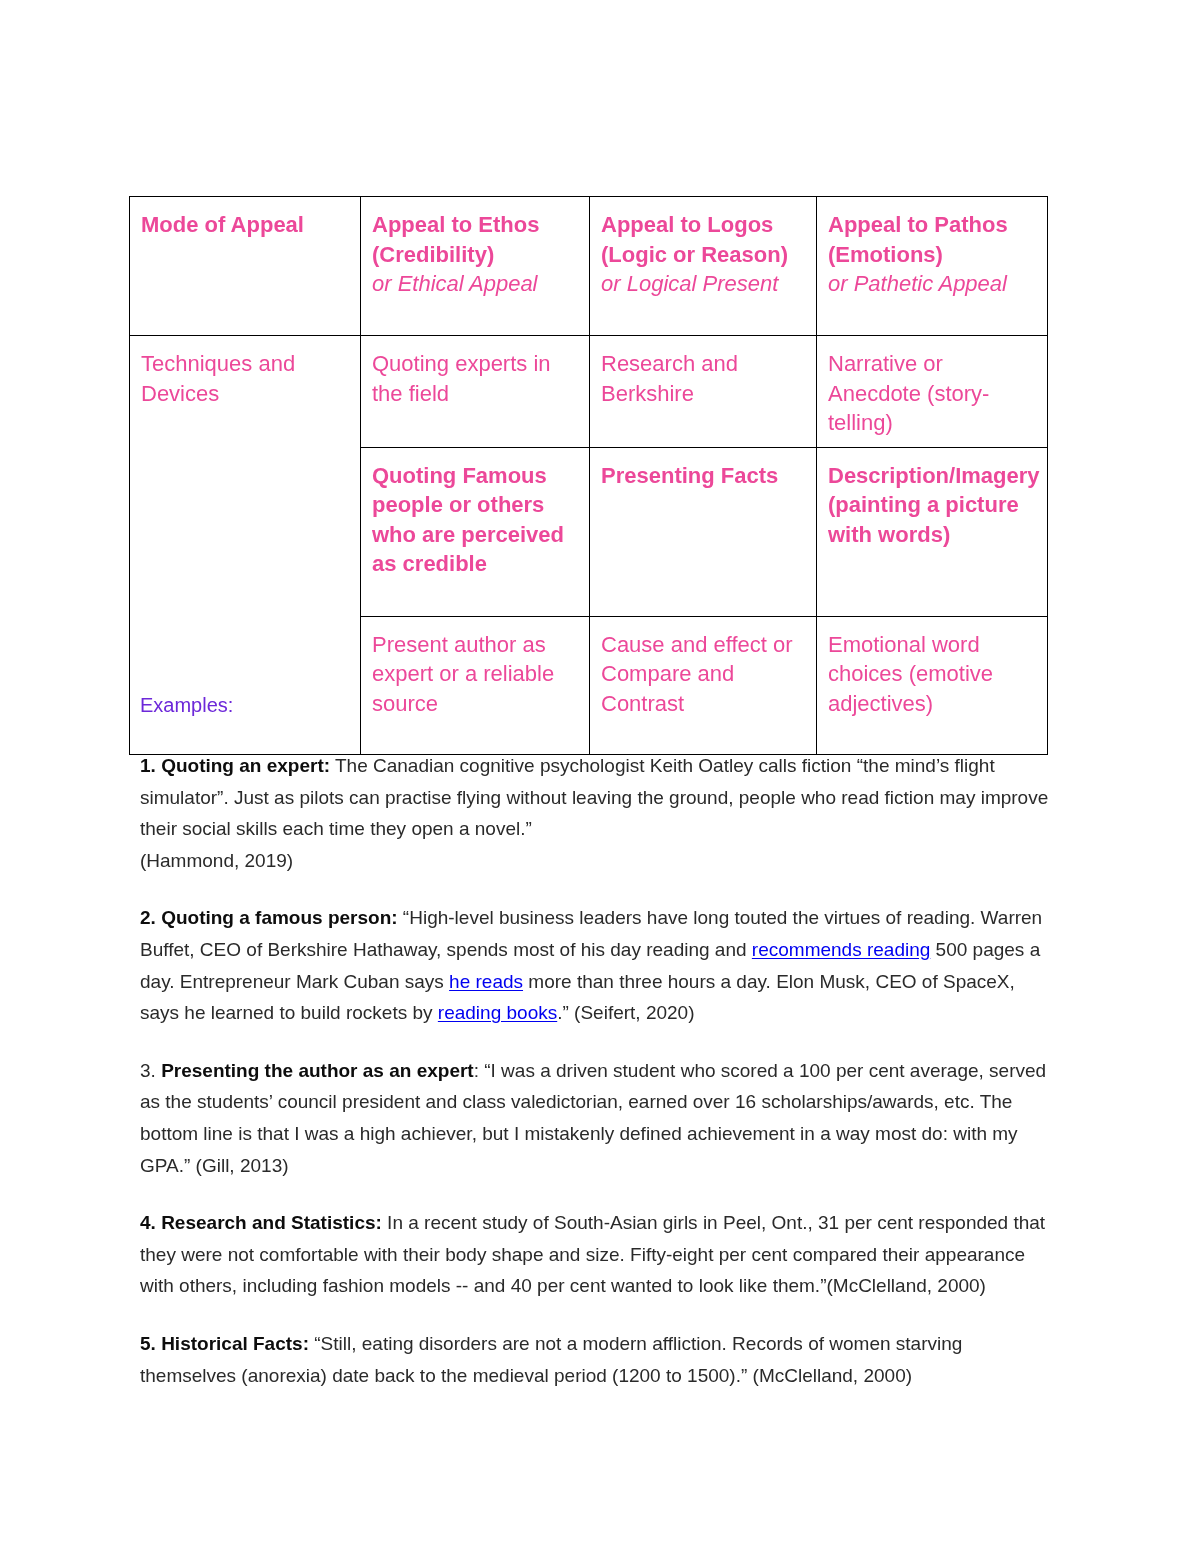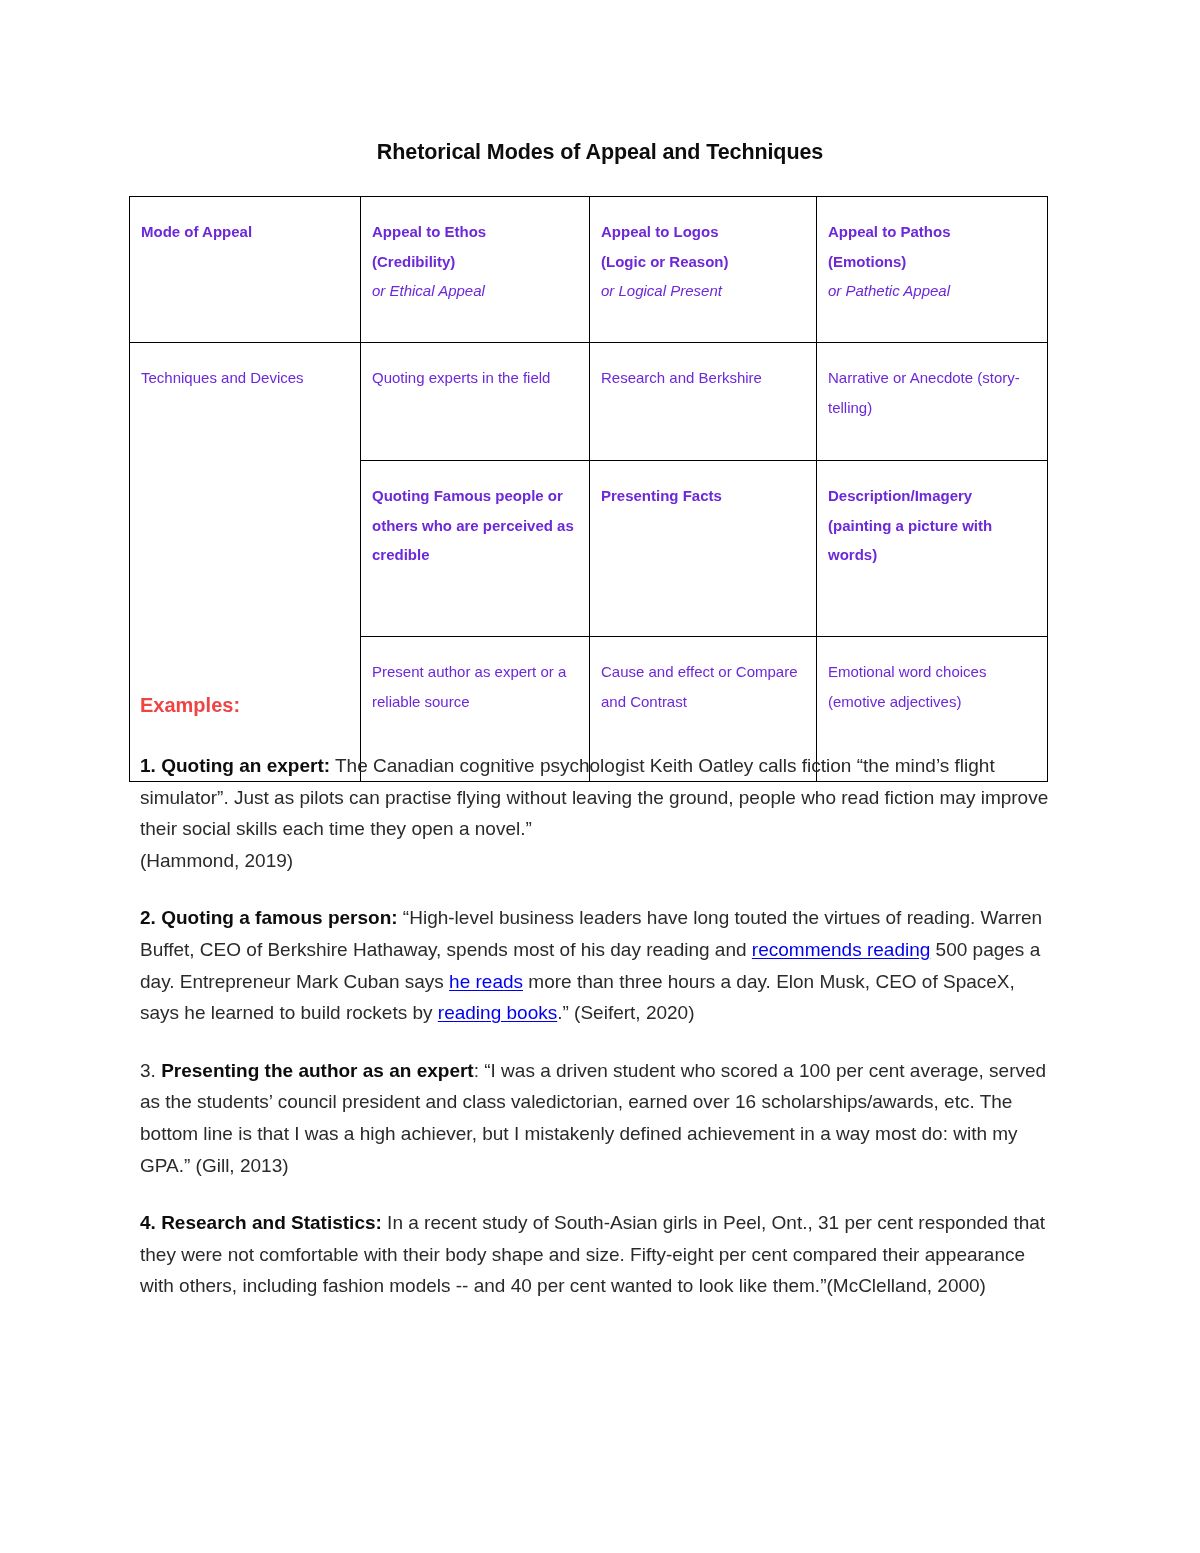--- a/index.html
+++ b/index.html
@@ -41,24 +41,24 @@
     position: absolute;
     left: 129px;
     top: 196px;
     width: 918px;
     border-collapse: collapse;
     table-layout: fixed;
   }
   .appeal-table td {
     border: 1.6px solid #000000;
     vertical-align: top;
-    padding: 20px 10px 9px 11px;
-    font-size: 15px;
+    padding: 13px 10px 9px 11px;
+    font-size: 22px;
     line-height: 29.5px;
-    color: #6d28d9;
+    color: #ec4899;
   }
   .col-mode   { width: 231px; }
   .col-ethos  { width: 229px; }
   .col-logos  { width: 227px; }
   .col-pathos { width: 231px; }
 
   .hdr-cell { height: 116px; font-weight: bold; }
   .hdr-cell .line-italic { font-style: italic; font-weight: normal; }
 
   .row1-cell { height: 88px; }
@@ -71,23 +71,23 @@
 
   
   .examples {
     position: absolute;
     left: 140px;
     top: 690px;
     width: 910px;
   }
   .examples-heading {
     font-size: 20px;
-    font-weight: bold;
+    font-weight: normal;
     line-height: 30px;
-    color: #ef4444;
+    color: #6d28d9;
     margin: 0 0 30px 0;
   }
   .example-para {
     font-size: 19px;
     line-height: 31.6px;
     color: #2a2a2a;
     margin: 0 0 26px 0;
     text-align: left;
   }
   .example-para .lead {
@@ -103,21 +103,20 @@
     color: #0000f0;
     text-decoration: underline;
     text-underline-offset: 2px;
   }
 </style>
 </head>
 <body>
 
 <div class="page">
 
-  <div class="doc-title">Rhetorical Modes of Appeal and Techniques</div>
 
   <table class="appeal-table">
     <colgroup>
       <col class="col-mode">
         <col class="col-ethos">
         <col class="col-logos">
         <col class="col-pathos">
     </colgroup>
     <tbody>
 
@@ -168,15 +167,16 @@
     <p class="examples-heading">Examples:</p>
 
     <p class="example-para"><span class="lead">1.</span><span class="lead"> </span><span class="lead">Quoting an expert:</span><span> The Canadian cognitive psychologist Keith Oatley calls fiction “the mind’s flight simulator”. Just as pilots can practise flying without leaving the ground, people who read fiction may improve their social skills each time they open a novel.”</span><br><span>(Hammond, 2019)</span></p>
 
     <p class="example-para"><span class="lead">2.</span><span class="lead"> </span><span class="lead">Quoting a famous person:</span><span> “High-level business leaders have long touted the virtues of reading. Warren Buffet, CEO of Berkshire Hathaway, spends most of his day reading and </span><a class="doclink" href="#">recommends reading</a><span> 500 pages a day. Entrepreneur Mark Cuban says </span><a class="doclink" href="#">he reads</a><span> more than three hours a day. Elon Musk, CEO of SpaceX, says he learned to build rockets by </span><a class="doclink" href="#">reading books</a><span>.” (Seifert, 2020)</span></p>
 
     <p class="example-para"><span class="lead-num-plain">3.</span><span> </span><span class="lead">Presenting the author as an expert</span><span>: “I was a driven student who scored a 100 per cent average, served as the students’ council president and class valedictorian, earned over 16 scholarships/awards, etc. The bottom line is that I was a high achiever, but I mistakenly defined achievement in a way most do: with my GPA.” (Gill, 2013)</span></p>
 
     <p class="example-para"><span class="lead">4.</span><span class="lead"> </span><span class="lead">Research and Statistics:</span><span>  In a recent study of South-Asian girls in Peel, Ont., 31 per cent responded that they were not comfortable with their body shape and size. Fifty-eight per cent compared their appearance with others, including fashion models -- and 40 per cent wanted to look like them.”(McClelland, 2000)</span></p>
 
+    <p class="example-para"><span class="lead">5.</span><span class="lead"> </span><span class="lead">Historical Facts:</span><span> “Still, eating disorders are not a modern affliction. Records of women starving themselves (anorexia) date back to the medieval period (1200 to 1500).” (McClelland, 2000)</span></p>
 
   </div>
 </div>
 
 </body></html>

